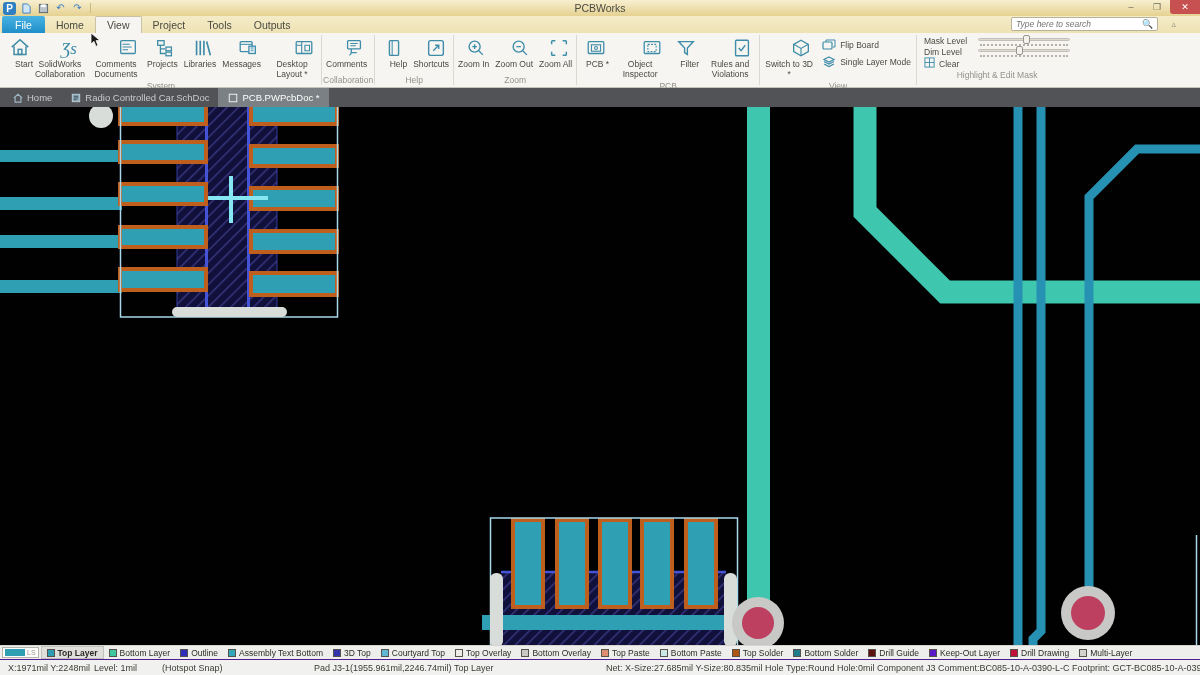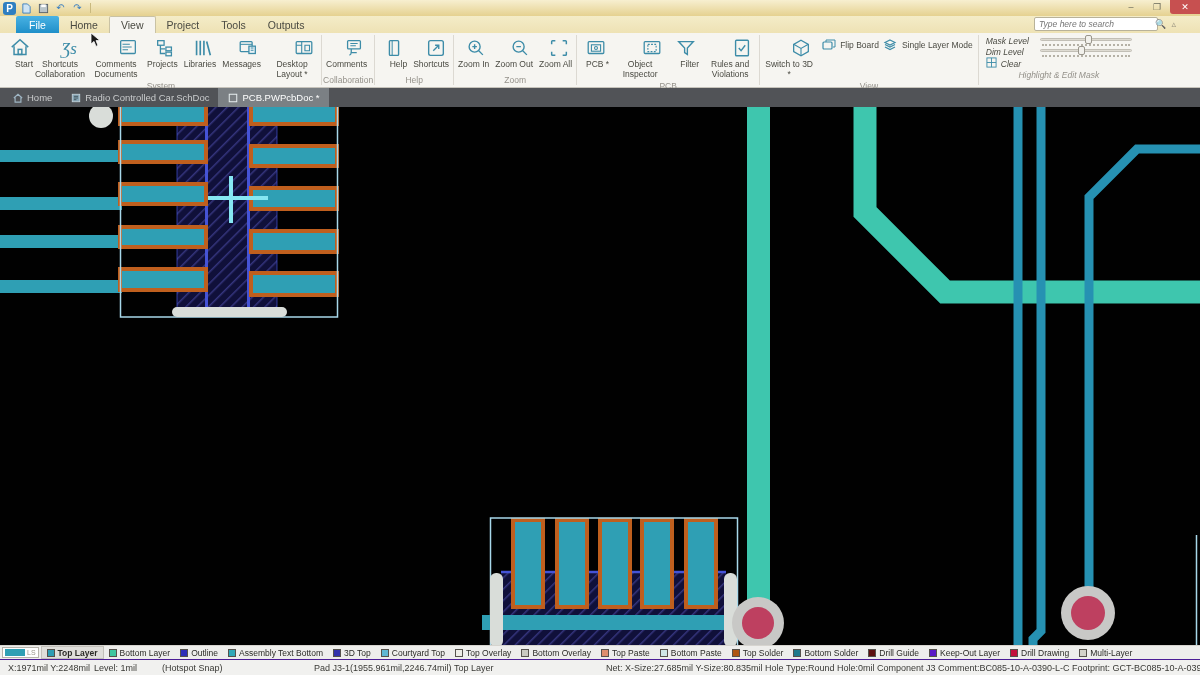--- a/index.html
+++ b/index.html
@@ -14,40 +14,40 @@
   .applogo { width:13px; height:13px; background:#2f7fc1; color:#fff; border-radius:3px; font-size:10px; font-weight:bold; display:flex; align-items:center; justify-content:center; }
   .qat-sep { width:1px; height:10px; background:#c9b97e; margin-left:2px; }
   .win-title { position:absolute; left:0; right:0; top:2px; text-align:center; font-size:10.5px; color:#4a4a42; }
   .wincontrols { position:absolute; right:0; top:0; display:flex; height:14px; }
   .winbtn { width:26px; height:14px; display:flex; align-items:center; justify-content:center; font-size:9px; color:#6a6a5a; }
   .winbtn.close { background:var(--close-red); color:#fff; width:30px; border-radius:0 0 0 3px; }
 
   
   .tabrow { height:17px; background:linear-gradient(#f4ecc8,#eee2b4); flex:none; display:flex; align-items:flex-end; position:relative; }
   .rtab { font-size:10.5px; color:#4a4a42; padding:2px 11px 2px 11px; height:17px; display:flex; align-items:center; }
-  .rtab.file { background:linear-gradient(#49b2e3,#1f8fc9); color:#fff; border-radius:2px 2px 0 0; margin-left:16px; padding:2px 13px; }
+  .rtab.file { background:linear-gradient(#49b2e3,#1f8fc9); color:#fff; border-radius:2px 2px 0 0; margin-left:2px; padding:2px 13px; }
   .rtab.active { background:#f6f5f1; border:1px solid #c9c2a4; border-bottom:none; border-radius:2px 2px 0 0; }
-  .searchbox { position:absolute; right:42px; top:1px; width:124px; height:14px; background:#fff; border:1px solid #b8b29a; border-radius:2px; display:flex; align-items:center; }
+  .searchbox { position:absolute; right:42px; top:1px; width:147px; height:14px; background:#fff; border:1px solid #b8b29a; border-radius:2px; display:flex; align-items:center; }
   .searchbox input { border:none; outline:none; flex:1; font-size:8.5px; font-style:italic; color:#8a8a80; padding:0 4px; background:transparent; font-family:"Liberation Sans",sans-serif; }
   .search-mag { font-size:9px; color:#8a8a80; padding-right:3px; }
   .pinbtn { position:absolute; right:24px; top:3px; font-size:9px; color:#9a9580; }
 
   
   .ribbon { height:55px; background:#f6f5f1; border-bottom:1px solid #c6c3bb; flex:none; display:flex; align-items:stretch; padding-left:2px; }
   .rgroup { display:flex; flex-direction:column; height:100%; }
   .rgroup .btns { flex:1; display:flex; align-items:flex-start; padding-top:2px; }
   .rgroup .glabel { height:12px; text-align:center; font-size:8.5px; color:#94918a; }
   .gsep { width:1px; background:#dcd9d2; margin:2px 1px; }
   .rbtn { display:flex; flex-direction:column; align-items:flex-end; padding:1px 3px; min-width:34px; max-width:56px; }
   .rbtn .icon { width:26px; height:24px; display:flex; align-items:center; justify-content:center; }
   .rbtn .lbl { font-size:8.5px; color:#4a4a42; text-align:center; line-height:1.15; margin-top:0px; }
-  .smallcol { display:flex; flex-direction:row; justify-content:flex-start; gap:4px; padding:3px 4px; }
+  .smallcol { display:flex; flex-direction:column; justify-content:flex-start; gap:4px; padding:3px 4px; }
   .sbtn { display:flex; align-items:center; gap:4px; font-size:8.5px; color:#4a4a42; }
   .sbtn .icon16 { width:15px; height:13px; display:flex; align-items:center; justify-content:center; }
-  .maskgrp { padding:2px 6px 16px 6px;font-style:italic; }
+  .maskgrp { padding:2px 6px 16px 6px; }
   .maskrow { display:flex; align-items:center; gap:6px; height:13px; }
   .maskrow .mlabel { font-size:8.5px; color:#4a4a42; width:48px; }
   .slider { position:relative; width:92px; height:11px; }
   .slider .track { position:absolute; left:0; right:0; top:3px; height:3px; background:#dedbd2; border:1px solid #c2bfb6; border-radius:2px; }
   .slider .thumb { position:absolute; top:0; width:7px; height:9px; background:#f2f1ec; border:1px solid #9a968c; border-radius:2px; margin-left:-3px; }
   .slider .ticks { position:absolute; left:2px; right:2px; top:9px; border-bottom:2px dotted #b5b1a6; }
   .clearrow { display:flex; align-items:center; gap:4px; height:13px; font-size:8.5px; color:#4a4a42; }
 
   
   .docbar { height:19px; background:#515357; flex:none; display:flex; align-items:stretch; padding-left:3px; }
@@ -93,20 +93,21 @@
       <span class="qicon">
         <svg width="11" height="11" viewBox="0 0 12 12">
             <rect x="1.5" y="1.5" width="9" height="9" fill="#b9c4c9" stroke="#55606a" stroke-width="1"></rect>
             <rect x="3.5" y="1.5" width="5" height="3" fill="#fff"></rect>
           </svg>
       </span>
       <span class="qicon">↶</span>
       <span class="qicon">↷</span>
       <span class="qat-sep"></span>
     </div>
+    <div class="win-title">PCBWorks</div>
     <div class="wincontrols">
       <span class="winbtn">–</span>
       <span class="winbtn">❐</span>
       <span class="winbtn close">✕</span>
     </div>
   </div>
 
   <div class="tabrow">
     <span class="rtab file">File</span>
     <span class="rtab">Home</span>
@@ -134,21 +135,21 @@
               </svg>
           </span>
           <span class="lbl">Start</span>
         </div>
         <div class="rbtn" style="max-width:52px">
           <span class="icon">
             <svg width="26" height="22" viewBox="0 0 26 22">
                 <text x="2" y="17" font-size="17" font-style="italic" style="fill:var(--icon-stroke)" font-family="Liberation Serif, serif">Ʒs</text>
               </svg>
           </span>
-          <span class="lbl">Shortcuts Collaboration</span>
+          <span class="lbl">SolidWorks Collaboration</span>
         </div>
         <div class="rbtn">
           <span class="icon">
             <svg width="22" height="22" viewBox="0 0 24 24" fill="none" style="stroke:var(--icon-stroke)" stroke-width="1.4">
                 <rect x="4" y="4" width="16" height="14" rx="1"></rect>
                 <path d="M6 8h8M6 11h10M6 14h6" stroke-width="1.1"></path>
               </svg>
           </span>
           <span class="lbl">Comments Documents</span>
         </div>

